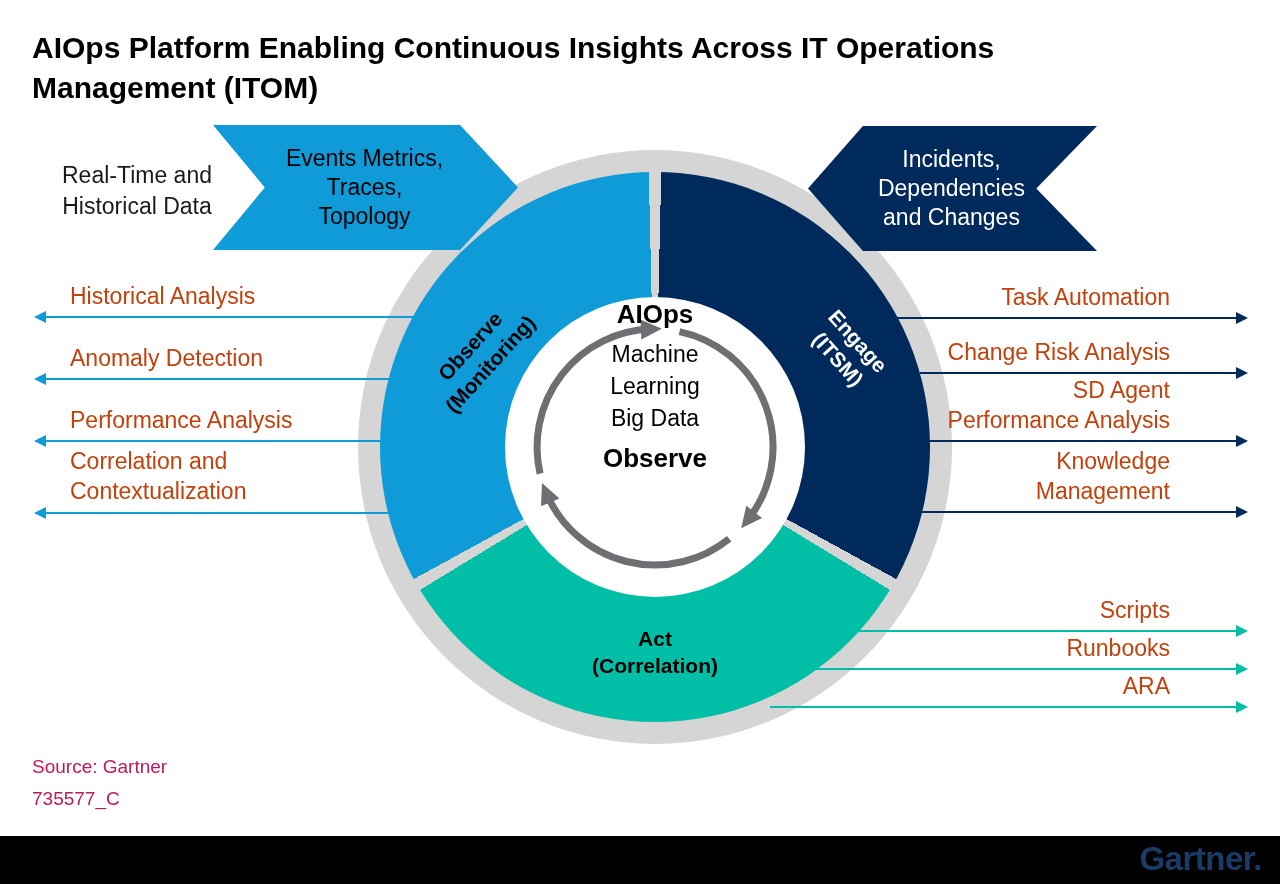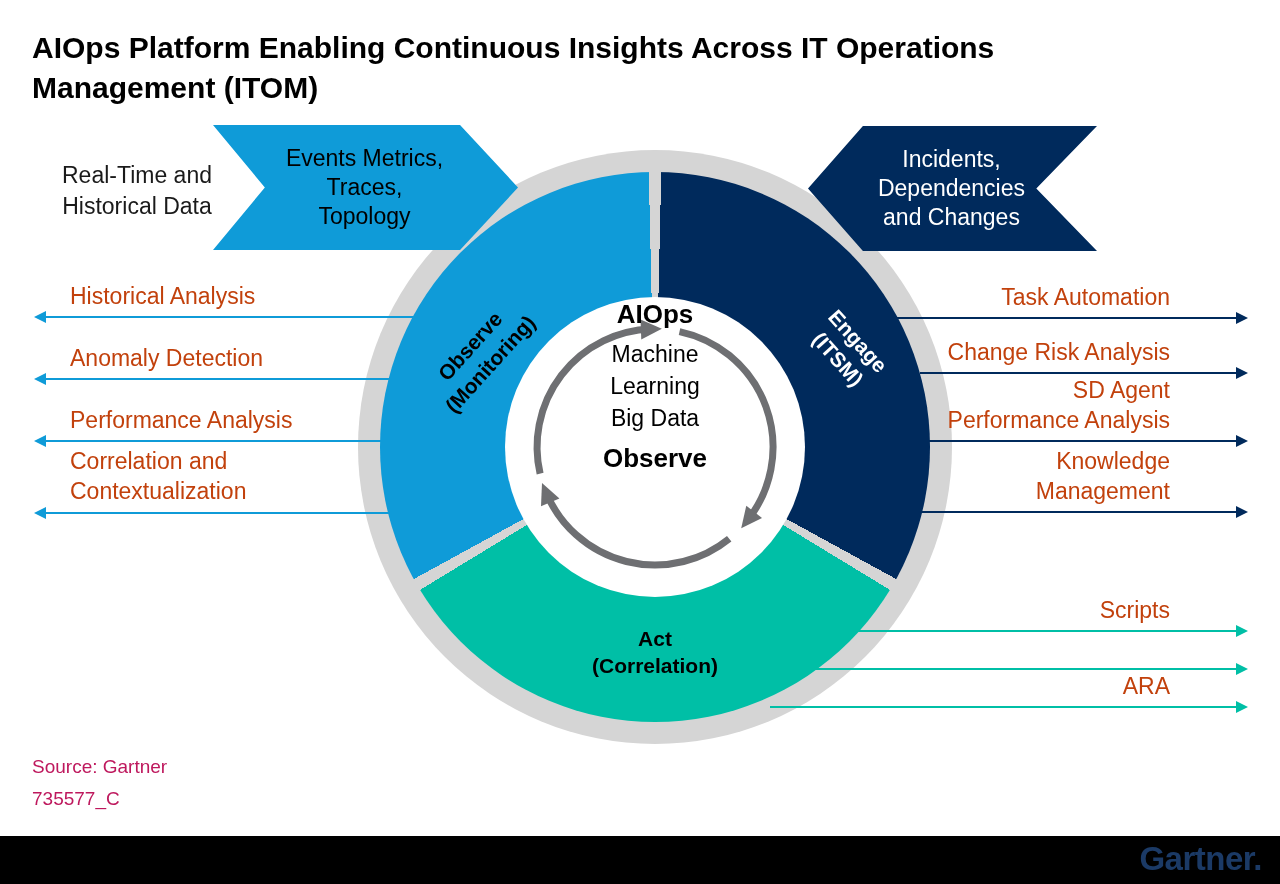--- a/index.html
+++ b/index.html
@@ -134,20 +134,21 @@
 Performance Analysis</div>
   <div class="line navy" style="left:928px; top:440px; width:309px;"></div>
 
   <div class="out-label r pre" style="top:446px;">Knowledge
 Management</div>
   <div class="line navy" style="left:920px; top:511px; width:317px;"></div>
 
   <div class="out-label r" style="top:595px;">Scripts</div>
   <div class="line teal" style="left:850px; top:630px; width:387px;"></div>
 
+  <div class="out-label r" style="top:633px;">Runbooks</div>
   <div class="line teal" style="left:812px; top:668px; width:425px;"></div>
 
   <div class="out-label r" style="top:671px;">ARA</div>
   <div class="line teal" style="left:770px; top:706px; width:467px;"></div>
 
   <div class="src" style="top:756px;">Source: Gartner</div>
   <div class="src" style="top:788px;">735577_C</div>
 
   <div id="bottom-bar">
     <div id="logo">Gartner.</div>

